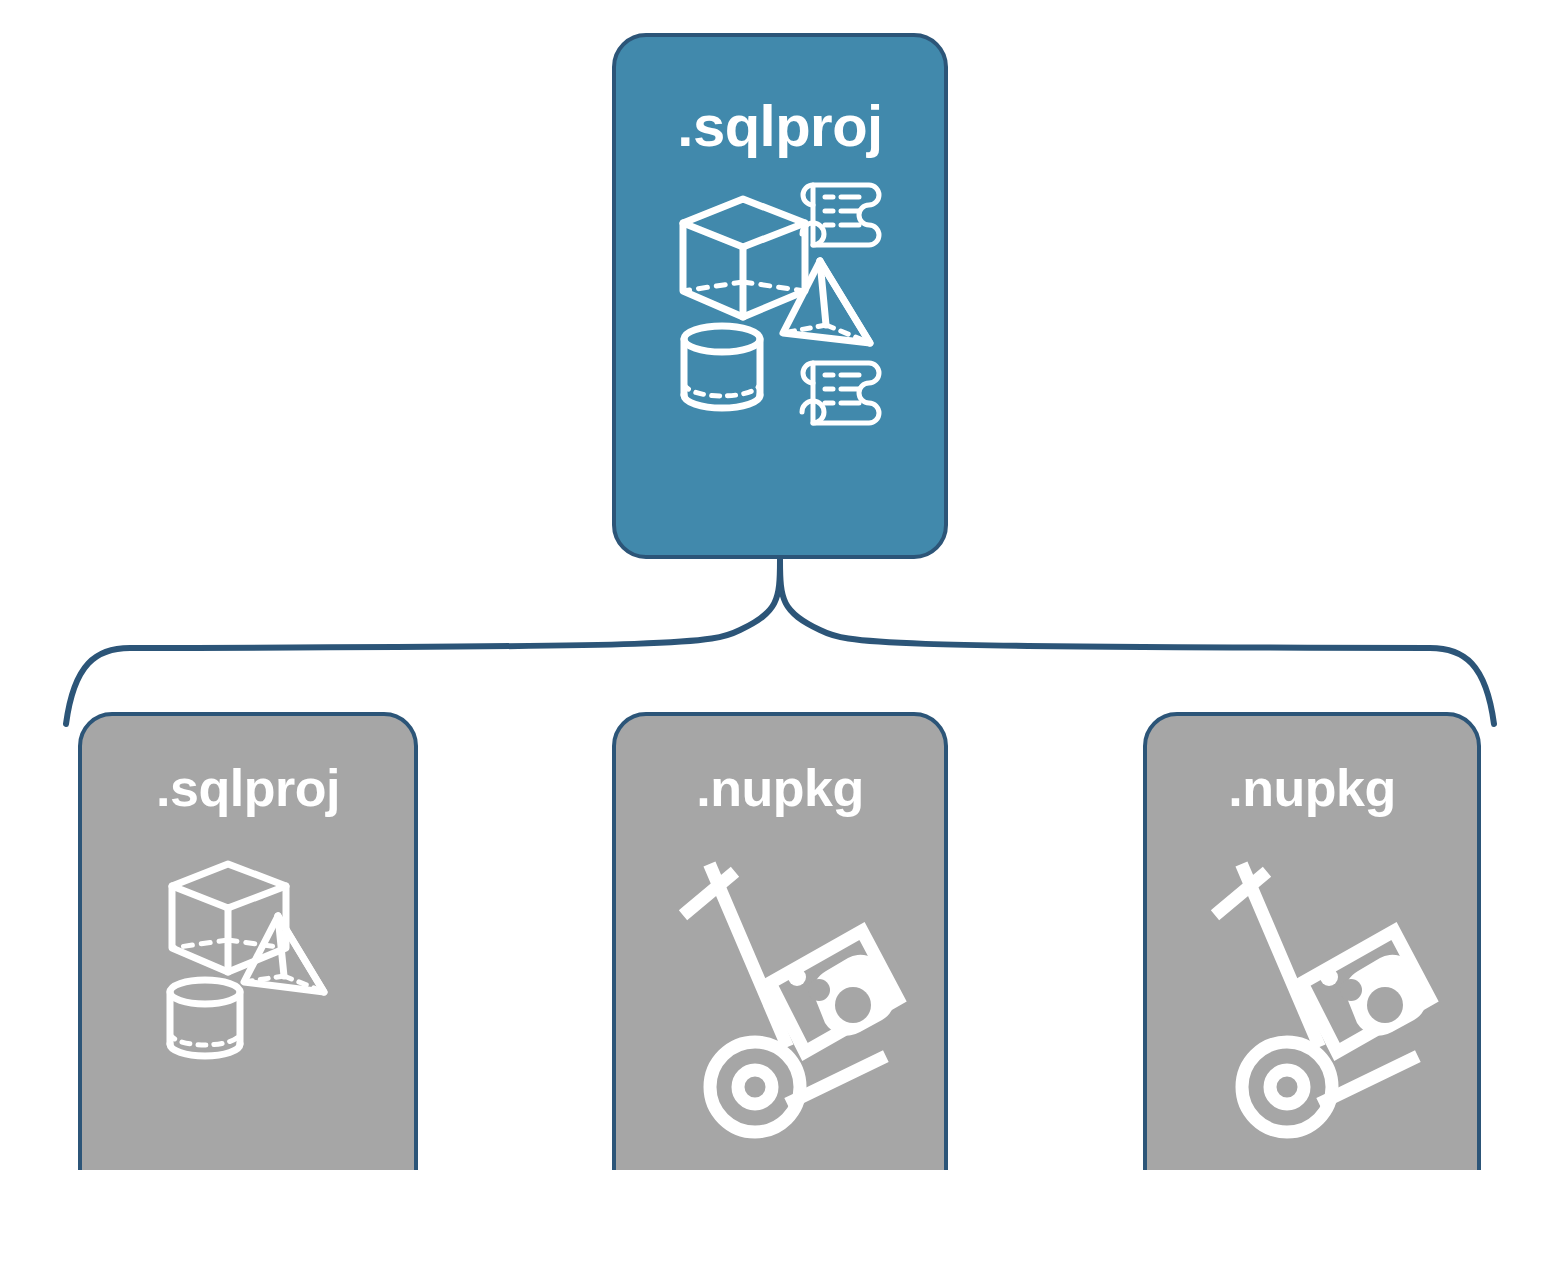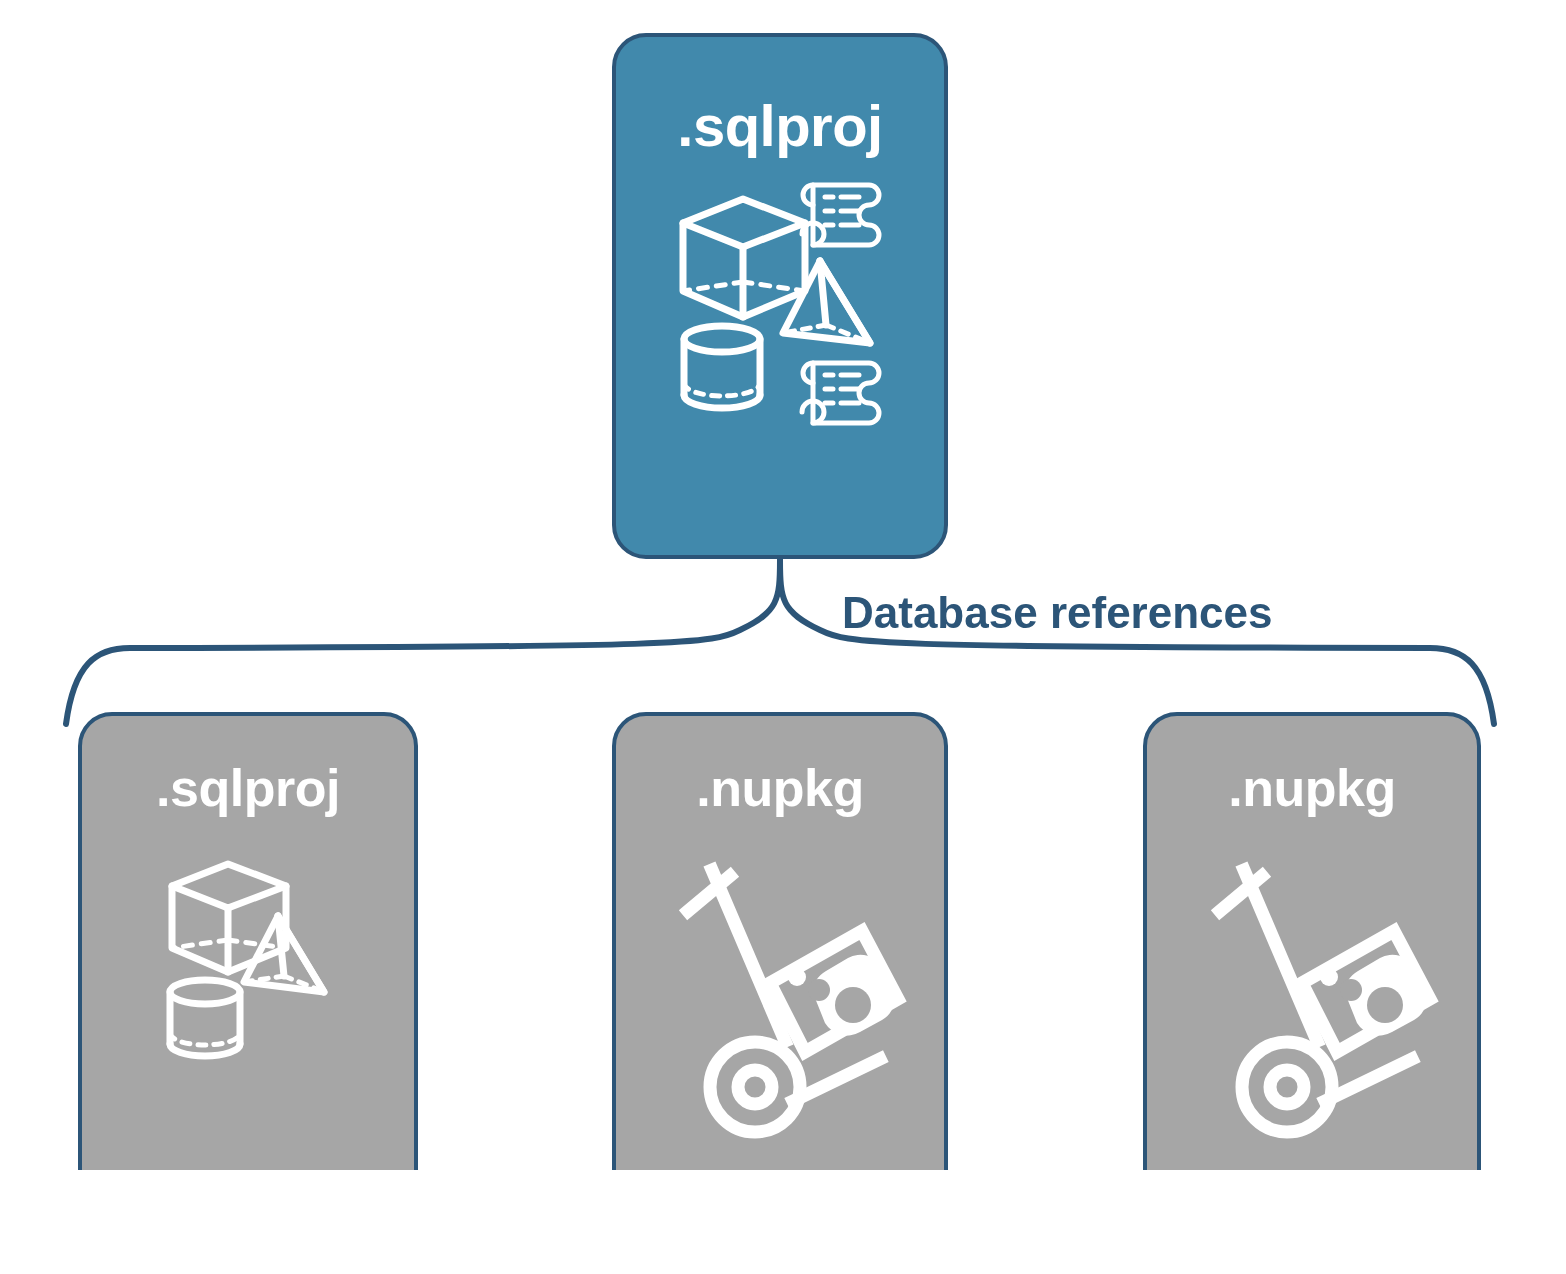--- a/index.html
+++ b/index.html
@@ -123,21 +123,20 @@
     <path d="M780 560
              C 780 600, 778 612, 740 630
              C 712 644, 690 647, 130 648
              C 96 648, 74 664, 66 724" fill="none" stroke="#2C5578" stroke-width="6" stroke-linecap="round"></path>
     <path d="M780 560
              C 780 600, 782 612, 820 630
              C 848 644, 870 647, 1430 648
              C 1464 648, 1486 664, 1494 724" fill="none" stroke="#2C5578" stroke-width="6" stroke-linecap="round"></path>
   </svg>
 
-  <div class="bracket-label" style="left:842px; top:588px; font-size:44px;">Database references</div>
 
   <div class="node gray" style="left:78px; top:712px; width:340px; height:521px;">
 
     <div class="node-label" style="top:42px; font-size:52px;">.sqlproj</div>
 
     <div class="icon-area" style="top:140px;">
       <svg width="200" height="220" viewBox="0 0 200 220" fill="none" stroke="#ffffff" stroke-width="7" stroke-linejoin="round" stroke-linecap="round">
 
         <g>
           <path d="M24 30 L80 8 L138 30 L138 92 L80 116 L24 92 Z"></path>

